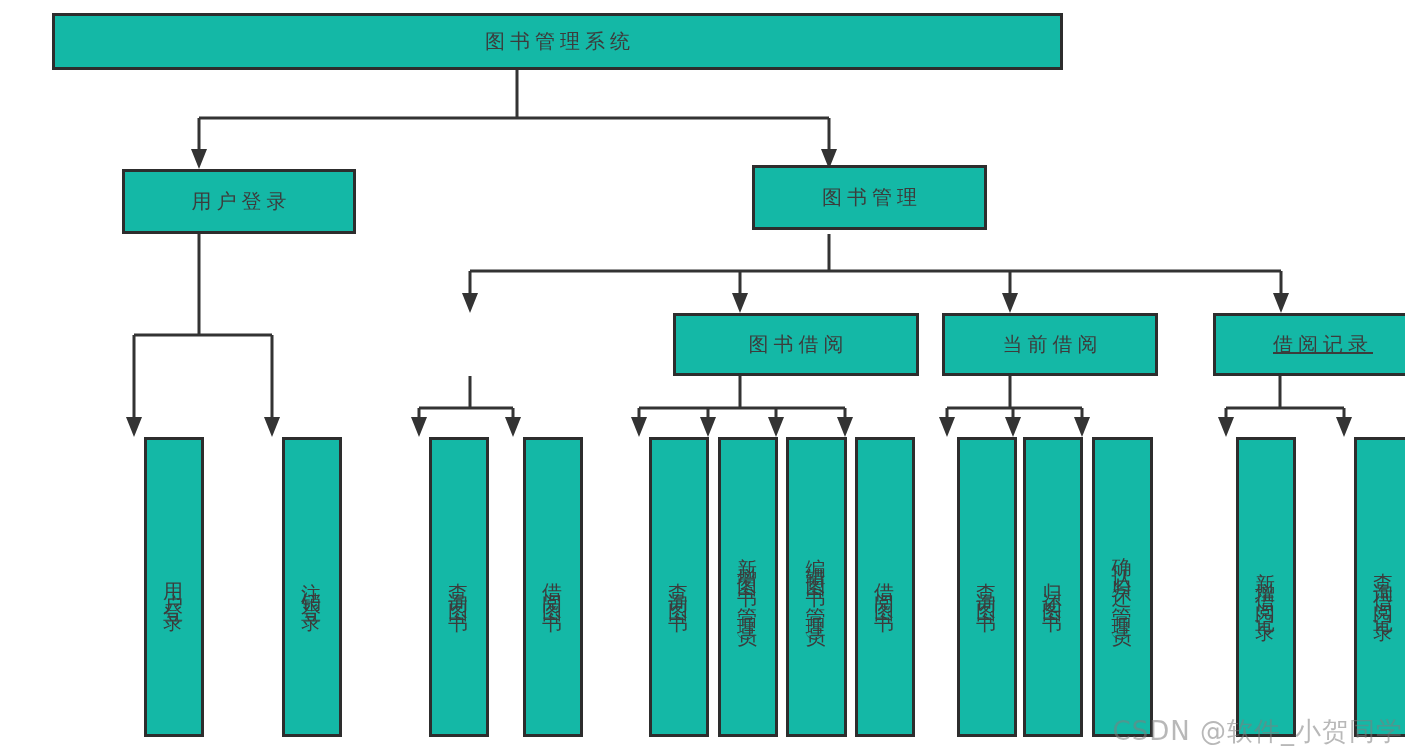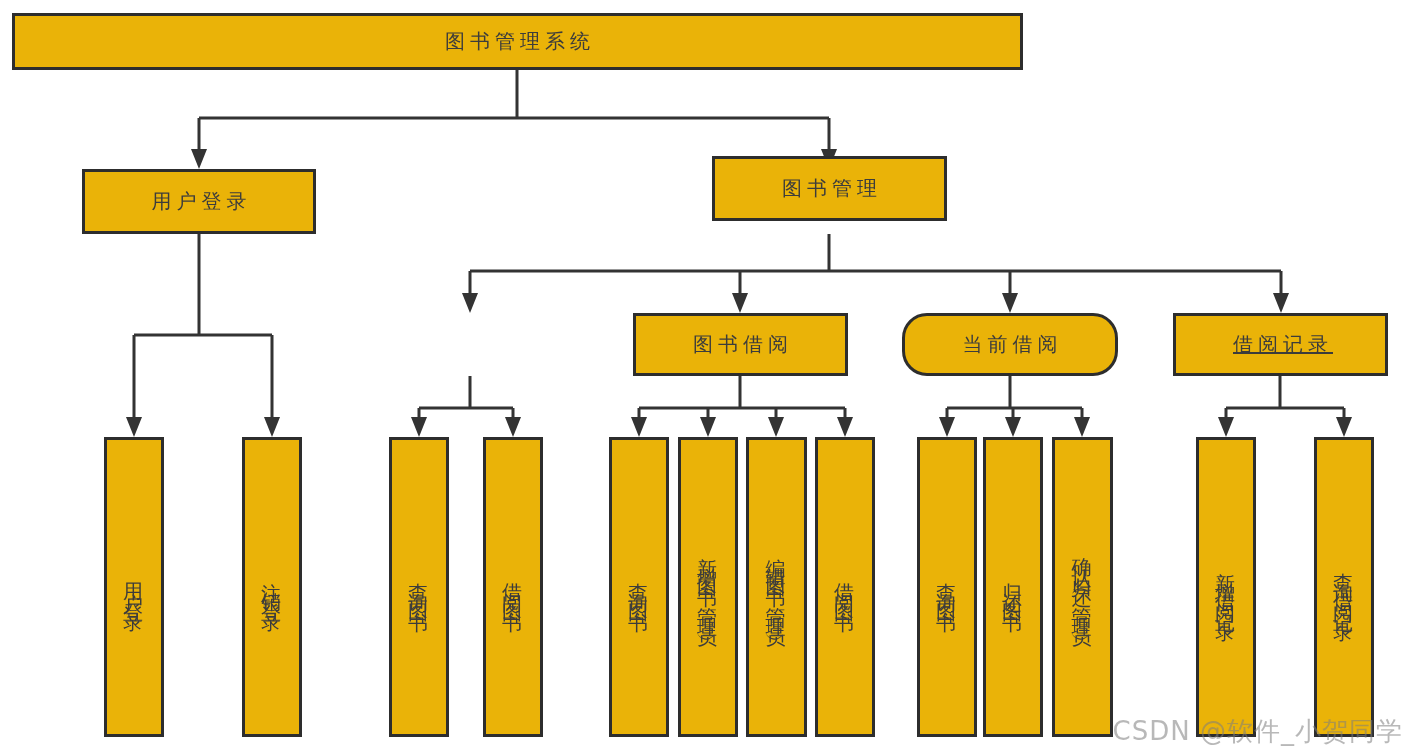--- a/index.html
+++ b/index.html
@@ -14,27 +14,28 @@
   .wires {
     position: absolute;
     left: 0; top: 0;
     width: 1405px; height: 747px;
     z-index: 1;
   }
   .box {
     position: absolute;
     box-sizing: border-box;
     border: 3px solid #2d2d2d;
-    background: #eab308;
+    background: #14b8a6;
     color: #3c3c3c;
     display: flex;
     align-items: center;
     justify-content: center;
     z-index: 2;
     white-space: nowrap;
+    margin-left: 40px;
   }
   .h-box {
     font-size: 20px;
     letter-spacing: 5px;
     text-indent: 5px;
   }
   .v-box {
     writing-mode: vertical-rl;
     text-orientation: mixed;
     font-size: 20px;
@@ -92,24 +93,24 @@
       <path d="M1005 417 L1021 417 L1013 437 Z"></path>
       <path d="M1074 417 L1090 417 L1082 437 Z"></path>
       <path d="M1218 417 L1234 417 L1226 437 Z"></path>
       <path d="M1336 417 L1352 417 L1344 437 Z"></path>
     </g>
   </svg>
 
   <div class="box h-box" style="left:12px; top:13px; width:1011px; height:57px;">图书管理系统</div>
 
   <div class="box h-box" style="left:82px; top:169px; width:234px; height:65px;">用户登录</div>
-  <div class="box h-box" style="left:712px; top:156px; width:235px; height:65px;">图书管理</div>
+  <div class="box h-box" style="left:712px; top:165px; width:235px; height:65px;">图书管理</div>
 
-  <div class="box h-box" style="left:633px; top:313px; width:215px; height:63px;">图书借阅</div>
-  <div class="box h-box" style="left:902px; top:313px; width:216px; height:63px;border-radius:25px;">当前借阅</div>
+  <div class="box h-box" style="left:633px; top:313px; width:246px; height:63px;">图书借阅</div>
+  <div class="box h-box" style="left:902px; top:313px; width:216px; height:63px;">当前借阅</div>
   <div class="box h-box" style="left:1173px; top:313px; width:215px; height:63px;text-decoration:underline;">借阅记录</div>
 
   <div class="box v-box" style="left:104px; top:437px; width:60px; height:300px;">用户登录</div>
   <div class="box v-box" style="left:242px; top:437px; width:60px; height:300px;">注销登录</div>
 
   <div class="box v-box" style="left:389px; top:437px; width:60px; height:300px;">查询图书</div>
   <div class="box v-box" style="left:483px; top:437px; width:60px; height:300px;">借阅图书</div>
 
   <div class="box v-box" style="left:609px; top:437px; width:60px; height:300px;">查询图书</div>
   <div class="box v-box" style="left:678px; top:437px; width:60px; height:300px;">新增图书（管理员）</div>

